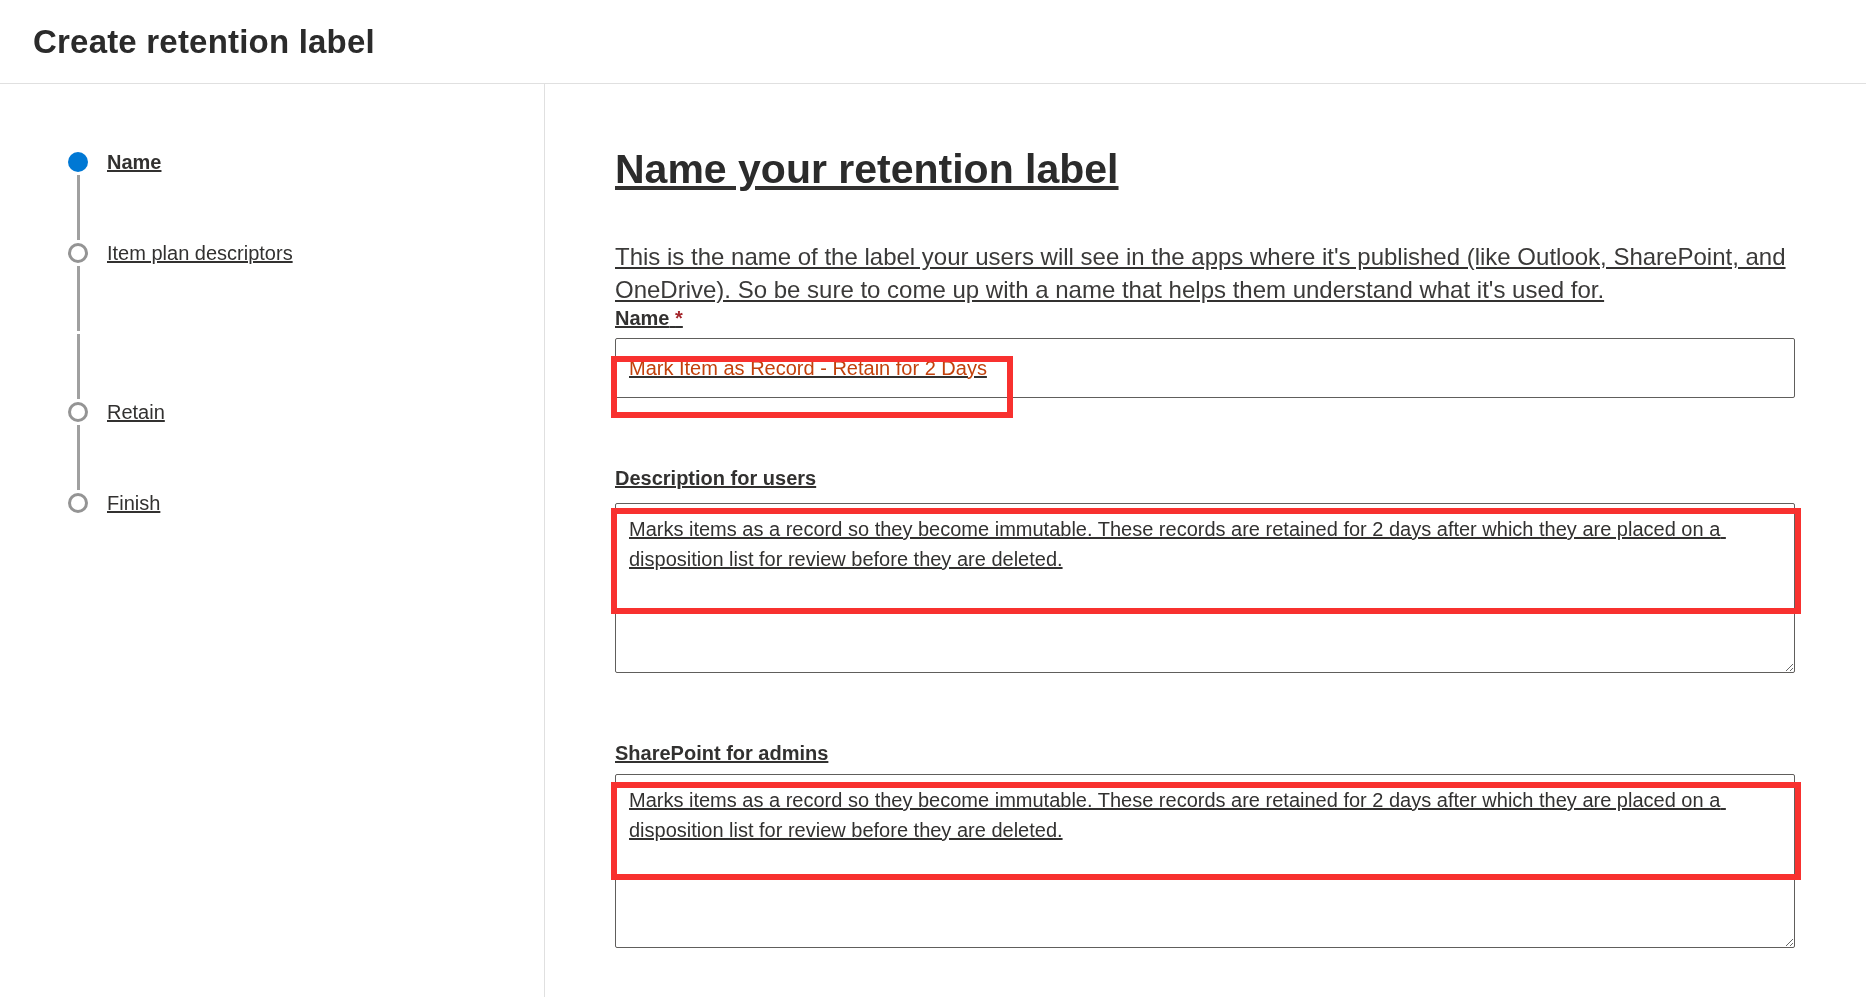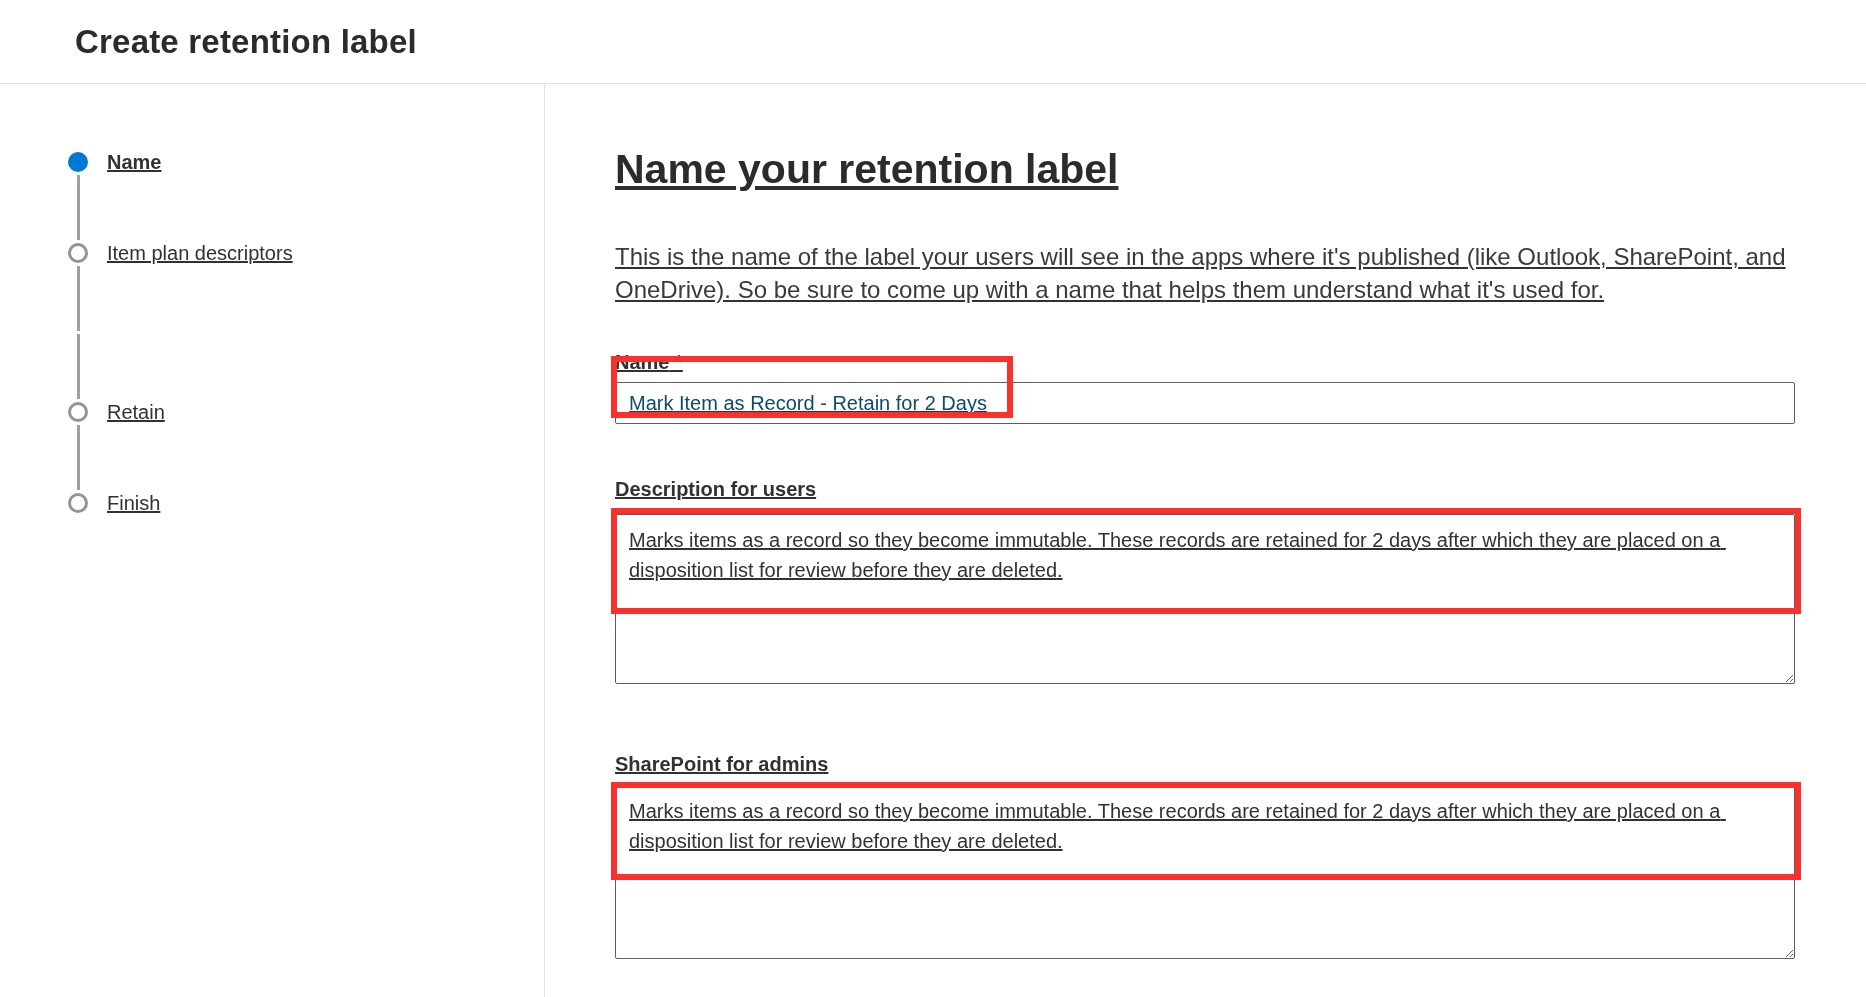--- a/index.html
+++ b/index.html
@@ -9,21 +9,21 @@
     font-family: "Liberation Sans", "DejaVu Sans", sans-serif;
     color: #323130;
     overflow: hidden;
   }
 
   
   .app-header {
     height: 84px;
     display: flex;
     align-items: center;
-    padding-left: 75px;
+    padding-left: 33px;
     border-bottom: 1px solid #e0e0e0;
     background: #ffffff;
   }
   .app-header h1 {
     font-size: 33px;
     font-weight: 700;
     color: #2b2b2b;
     letter-spacing: 0.2px;
   }
 
@@ -90,37 +90,37 @@
   }
 
   .field-label {
     font-size: 20px;
     line-height: 24px;
     font-weight: 700;
     color: #323130;
   }
   .required-mark { color: #a4262c; font-weight: 700; }
 
-  .name-group { margin-top: 44px; }
+  .name-group { }
   .text-input {
     display: block;
     margin-top: 8px;
     width: 1180px;
-    height: 42px;
+    height: 60px;
     border: 1px solid #605e5c;
     border-radius: 2px;
     padding: 0 13px;
     font-family: inherit;
     font-size: 20px;
-    color: #0c4a6e;
+    color: #c2410c;
     outline: none;
     background: #fff;
   }
 
-  .desc-group-users  { margin-top: 53px; }
+  .desc-group-users  { margin-top: 68px; }
   .desc-group-admins { margin-top: 68px; }
   .text-area {
     display: block;
     margin-top: 13px;
     width: 1180px;
     border: 1px solid #605e5c;
     border-radius: 2px;
     padding: 10px 13px;
     font-family: inherit;
     font-size: 20px;

